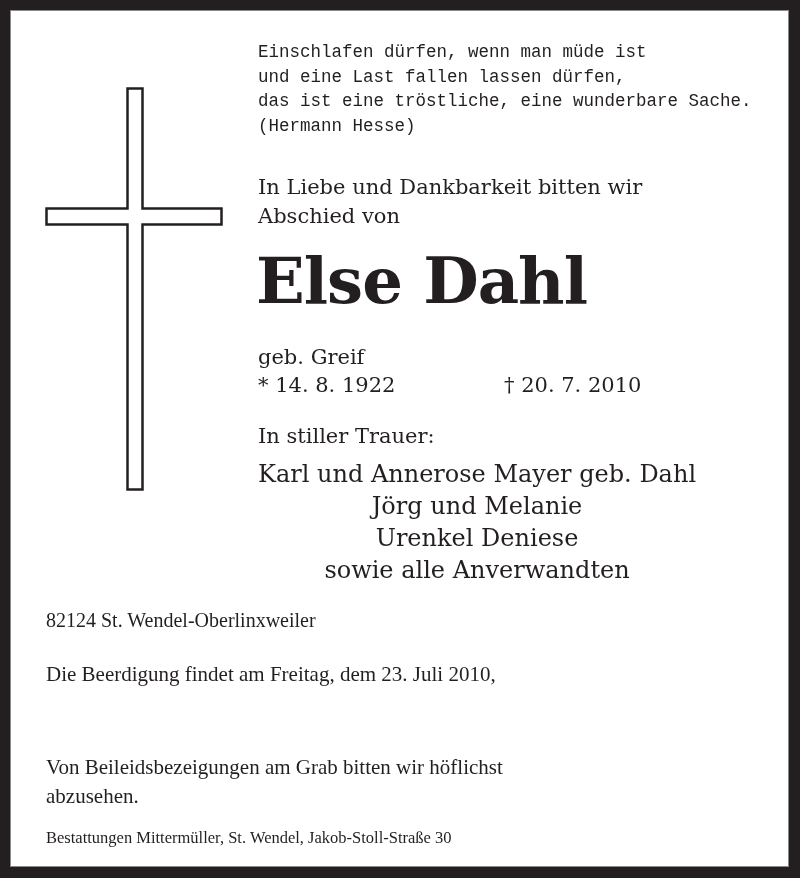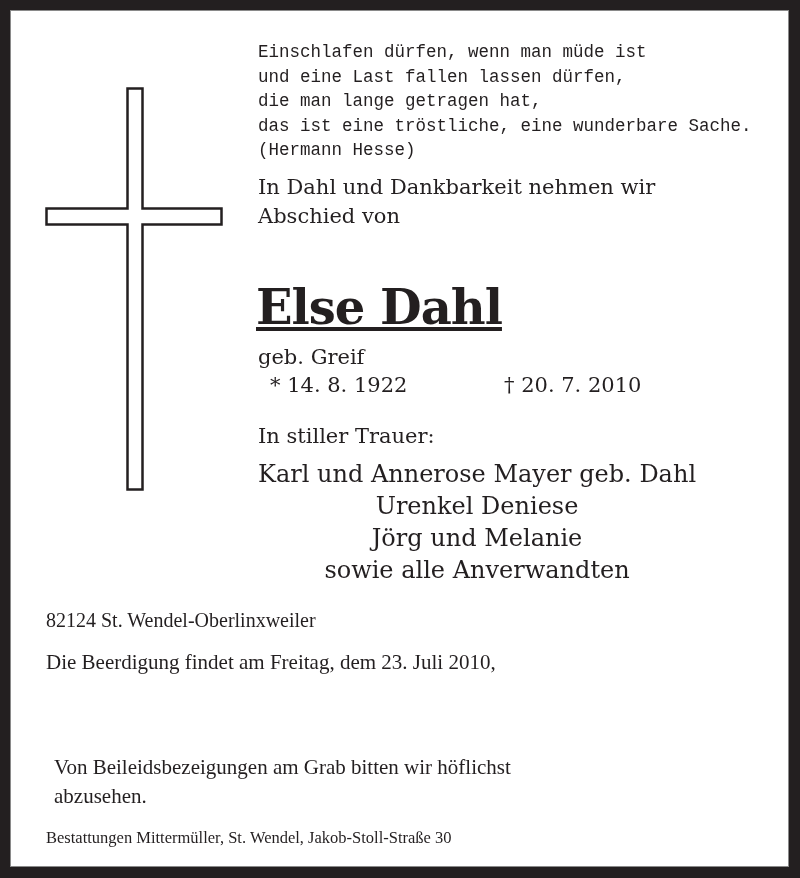--- a/index.html
+++ b/index.html
@@ -25,34 +25,33 @@
     font-size: 17.5px; line-height: 24.5px;
     font-family: Liberation Mono, monospace;
     margin-top: 10px;
   }
   .poem div { white-space: nowrap; }
   .intro {
     left: 248px; top: 163px;
     font-size: 21px; line-height: 29px;
   }
   .name {
-    left: 246px; top: 262px;
-    font-size: 48px; line-height: 70px;
+    left: 246px; top: 236px;
+    font-size: 64px; line-height: 70px;
     font-weight: bold;
     letter-spacing: -1px;
     font-family: "DejaVu Serif", serif;
-    text-decoration: underline;
   }
   .maiden {
     left: 248px; top: 333px;
     font-size: 21px; line-height: 28px;
   }
   .birth {
     left: 248px; top: 361px;
-    font-size: 21px; line-height: 28px; margin-left: 12px;
+    font-size: 21px; line-height: 28px;
   }
   .death {
     left: 494px; top: 361px;
     font-size: 21px; line-height: 28px;
   }
   .mourning {
     left: 248px; top: 412px;
     font-size: 21px; line-height: 28px;
   }
   .family {
@@ -65,69 +64,67 @@
     left: 36px; top: 596px;
     font-size: 20px; line-height: 28px;
     font-family: "Liberation Serif", serif;
     transform: scaleX(1.0);
   }
   .funeral {
     left: 36px; top: 638px;
     font-size: 21px; line-height: 29px;
     font-family: "Liberation Serif", serif;
   }
-  .funeral div { white-space: nowrap; }
+  .funeral div { white-space: nowrap; margin-top: 12px; }
   .funeral b { font-weight: bold; }
   .condolence {
     left: 36px; top: 743px;
     font-size: 21px; line-height: 29px;
     font-family: "Liberation Serif", serif;
-    margin-left: 8px;
   }
   .condolence div { white-space: nowrap; }
   .undertaker {
     left: 36px; top: 817px;
     font-size: 16.5px; line-height: 22px;
     font-family: "Liberation Serif", serif;
   }
 </style>
 </head>
 <body>
 
 <div class="card">
 
   <svg class="cross" width="240" height="500" viewBox="0 0 240 500">
     <path d="M117.5 78.5 H132.5 V198.5 H211.5 V214.5 H132.5 V479.5 H117.5 V214.5 H36.5 V198.5 H117.5 Z" fill="#ffffff" stroke="#231f20" stroke-width="2.5" stroke-linejoin="miter"></path>
   </svg>
 
   <div class="abs poem">
     <div>Einschlafen dürfen, wenn man müde ist</div>
     <div>und eine Last fallen lassen dürfen,</div>
-    <div>die man lange getragen hat,</div>
     <div>das ist eine tröstliche, eine wunderbare Sache.</div>
     <div>(Hermann Hesse)</div>
   </div>
 
   <div class="abs intro">
-    <div>In Dahl und Dankbarkeit nehmen wir</div>
+    <div>In Liebe und Dankbarkeit bitten wir</div>
     <div>Abschied von</div>
   </div>
 
   <div class="abs name">Else Dahl</div>
 
   <div class="abs maiden">geb. Greif</div>
   <div class="abs birth">* 14. 8. 1922</div>
   <div class="abs death">† 20. 7. 2010</div>
 
   <div class="abs mourning">In stiller Trauer:</div>
 
   <div class="abs family">
     <div>Karl und Annerose Mayer geb. Dahl</div>
+    <div>Jörg und Melanie</div>
     <div>Urenkel Deniese</div>
-    <div>Jörg und Melanie</div>
     <div>sowie alle Anverwandten</div>
   </div>
 
   <div class="abs address">82124 St. Wendel-Oberlinxweiler</div>
 
   <div class="abs funeral">
     <div>Die Beerdigung findet am Freitag, dem 23. Juli 2010,</div>
   </div>
 
   <div class="abs condolence">

